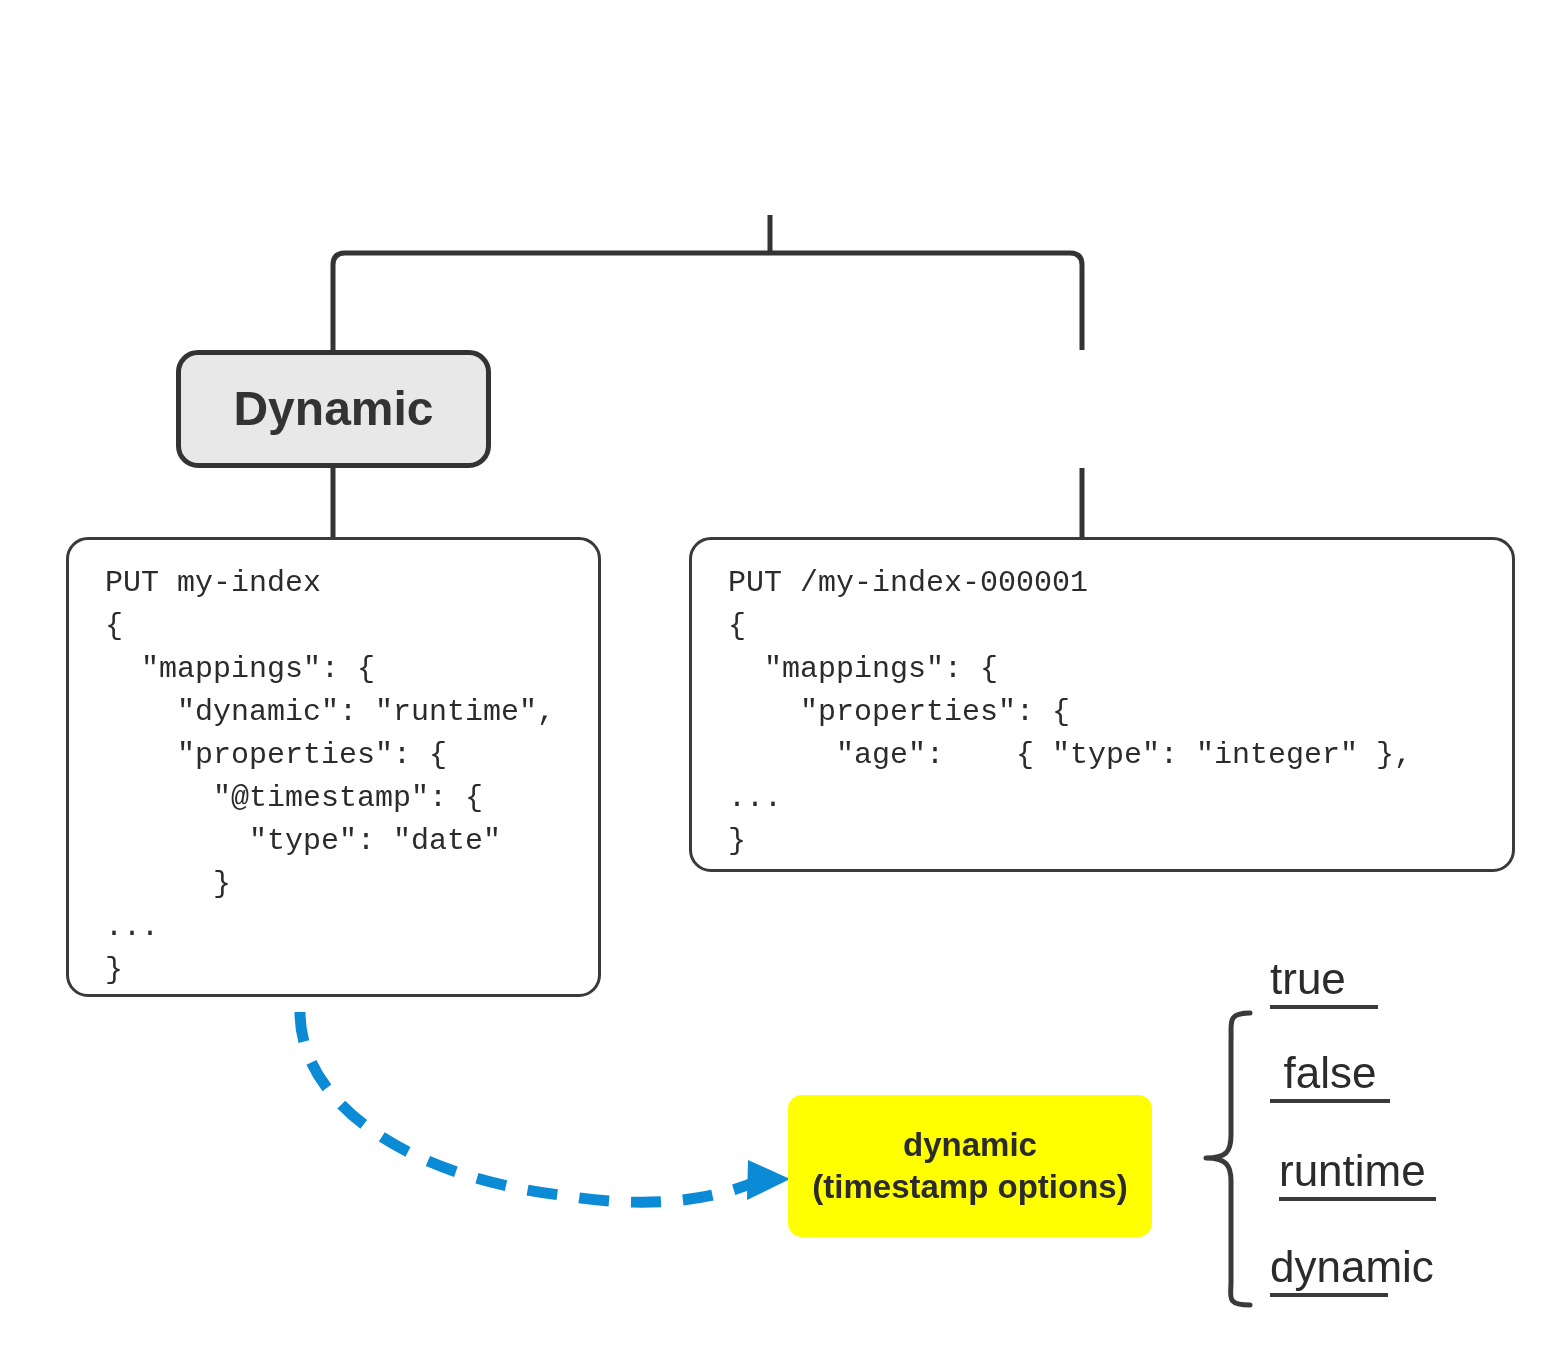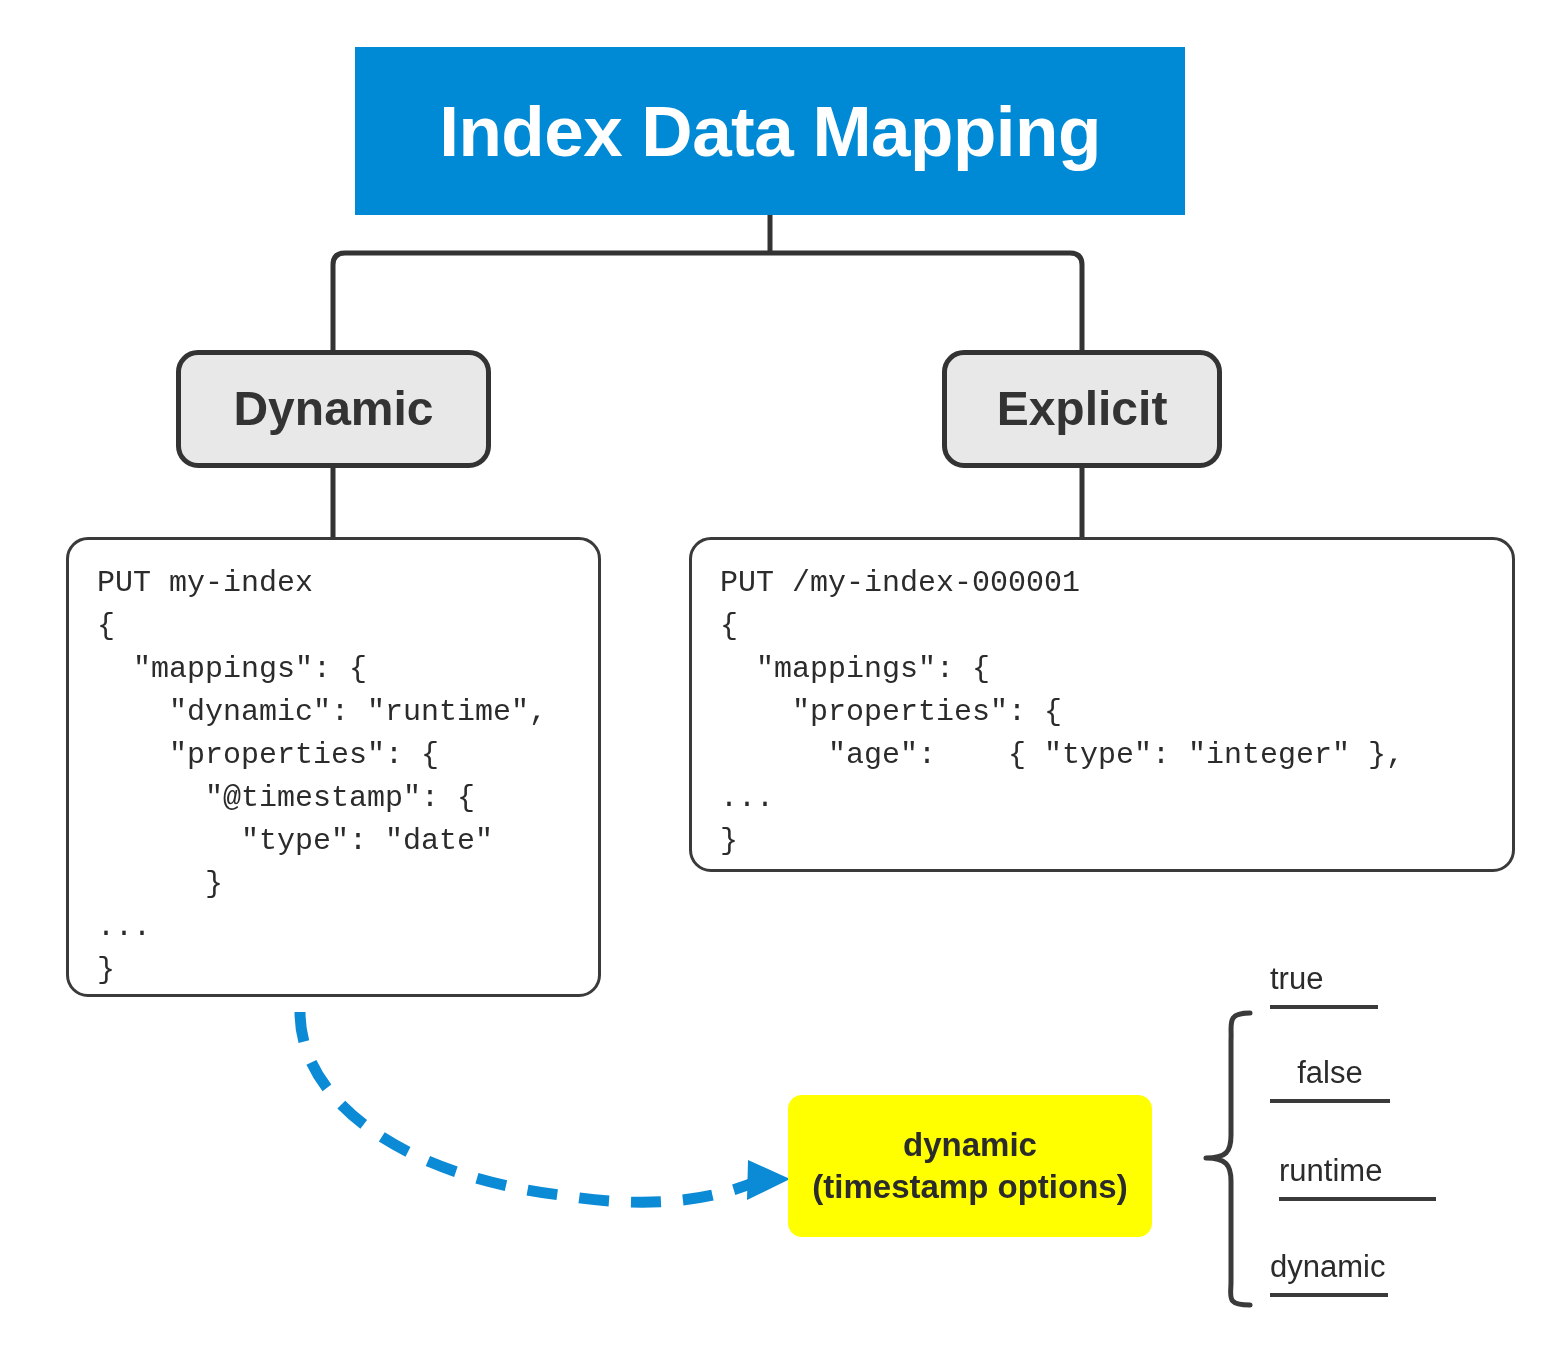--- a/index.html
+++ b/index.html
@@ -77,21 +77,21 @@
     height: 118px;
   }
 
   
   .code-box {
     position: absolute;
     background: #ffffff;
     border: 3px solid #3a3a3a;
     border-radius: 22px;
     box-sizing: border-box;
-    padding: 22px 18px 18px 28px;
+    padding: 22px 18px 18px 36px;
     overflow: hidden;
   }
   .code-box pre {
     margin: 0;
     font-family: "Liberation Mono", "DejaVu Sans Mono", monospace;
     font-size: 30px;
     line-height: 43px;
     color: #2b2b2b;
     white-space: pre;
   }
@@ -135,21 +135,21 @@
   #options-list {
     position: absolute;
     left: 1262px;
     top: 955px;
     width: 170px;
   }
   .option-item {
     position: relative;
   }
   .option-label {
-    font-size: 31px;
+    font-size: 44px;
     color: #2b2b2b;
     line-height: 48px;
     display: block;
     white-space: nowrap;
   }
   .option-rule {
     height: 4px;
     background: #3a3a3a;
     margin-top: 2px;
   }
@@ -178,31 +178,25 @@
 
     <path d="M 1250 1013
              C 1226 1013 1232 1024 1231 1040
              L 1231 1135
              C 1231 1152 1226 1158 1206 1158
              C 1226 1158 1231 1165 1231 1181
              L 1231 1282
              C 1231 1297 1226 1305 1250 1305" fill="none" stroke="#3a3a3a" stroke-width="5" stroke-linecap="round" stroke-linejoin="round"></path>
   </svg>
 
-  <div class="title-banner">
-    <span class="title-text">Index Data Mapping</span>
-  </div>
 
   <div class="node-box" id="node-dynamic">
     <span class="node-label">Dynamic</span>
   </div>
 
-  <div class="node-box" id="node-explicit">
-    <span class="node-label">Explicit</span>
-  </div>
 
   <div class="code-box" id="code-dynamic">
     <pre>PUT my-index
 {
   "mappings": {
     "dynamic": "runtime",
     "properties": {
       "@timestamp": {
         "type": "date"
       }

